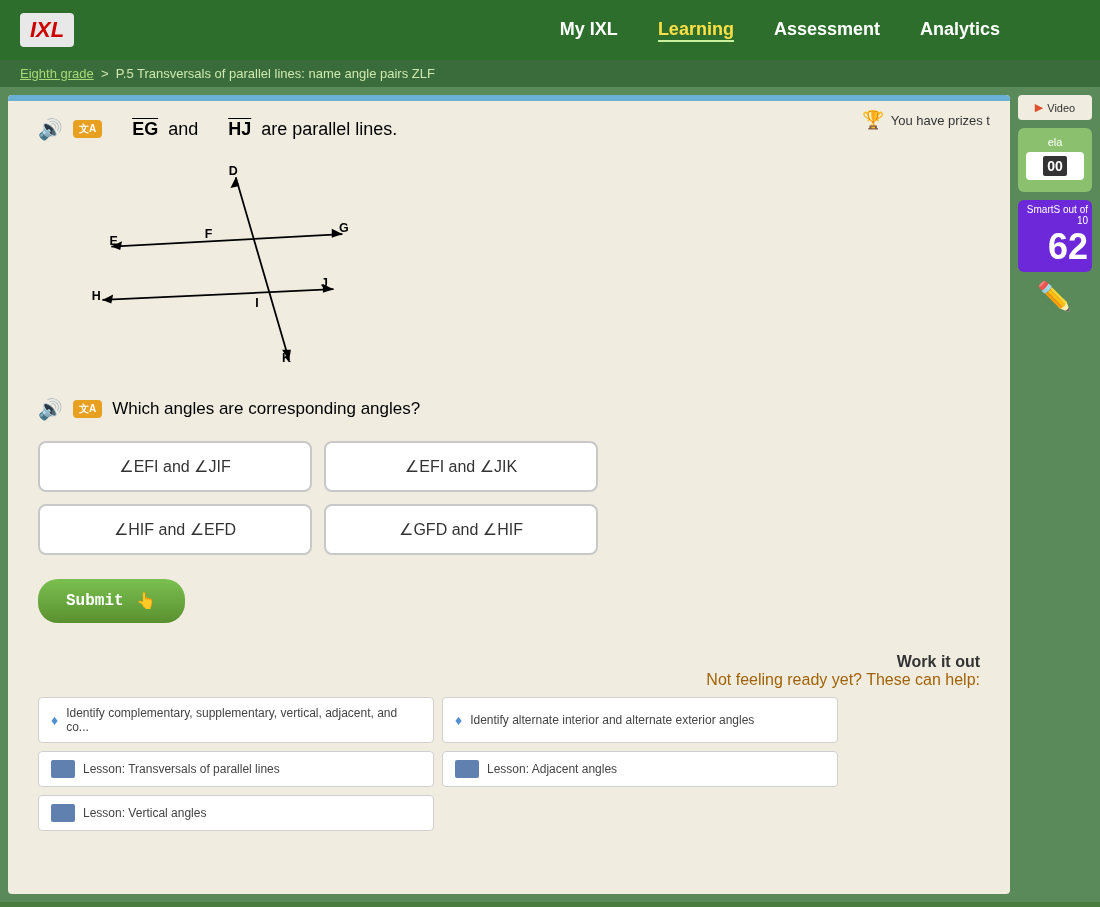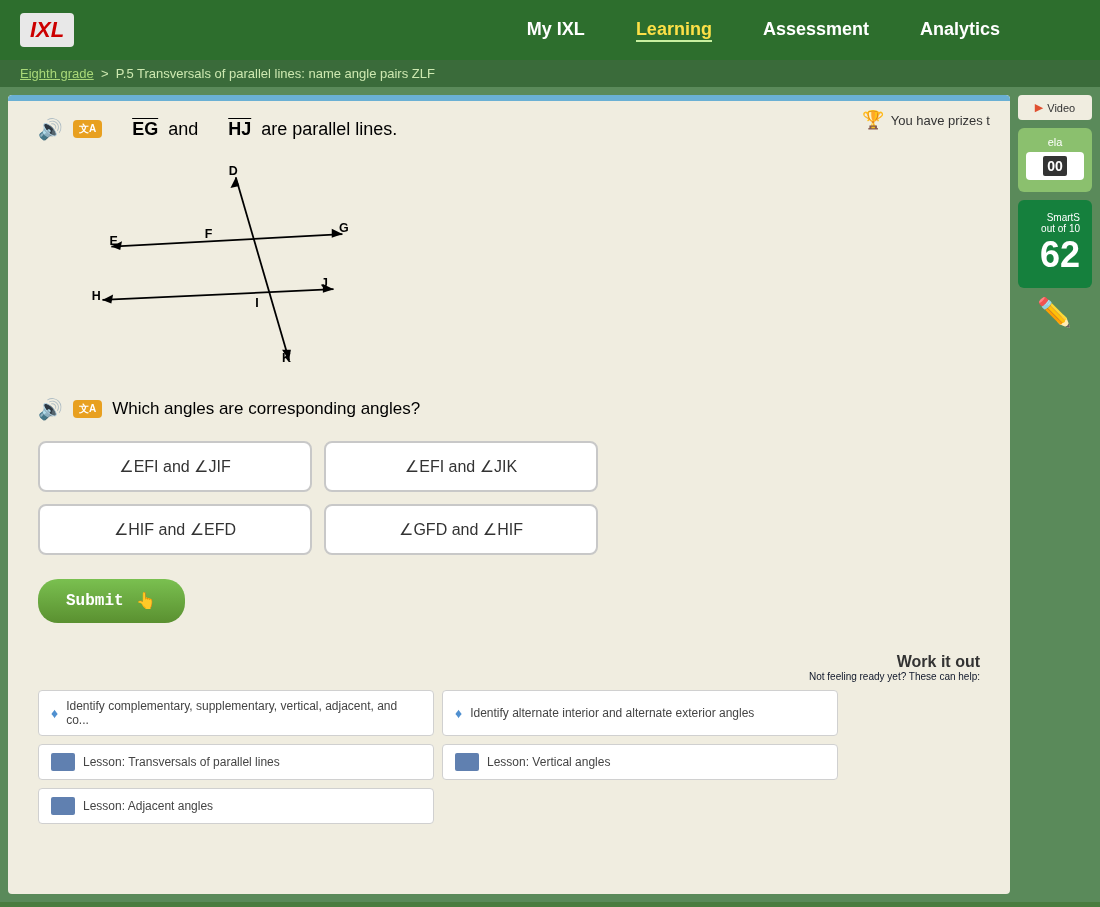--- a/index.html
+++ b/index.html
@@ -18,21 +18,21 @@
       background: #e8e8e8;
       color: #c00;
       font-weight: 900;
       font-size: 22px;
       padding: 4px 10px;
       border-radius: 4px;
       font-style: italic;
     }
     .nav-links {
       display: flex;
-      gap: 51px;
+      gap: 40px;
       margin-left: auto;
       margin-right: 80px;
     }
     .nav-link {
       color: white;
       font-size: 18px;
       font-weight: bold;
       text-decoration: none;
       cursor: pointer;
     }
@@ -165,21 +165,21 @@
       margin-bottom: 30px;
       font-family: Liberation Mono, monospace;
     }
 
     
     .work-it-out {
       text-align: right;
       margin-bottom: 8px;
     }
     .work-it-out-title { font-size: 16px; font-weight: bold; color: #333; }
-    .work-it-out-sub { font-size: 10px; color: #0f172a; }
+    .work-it-out-sub { font-size: 16px; color: #a16207; }
 
     
     .help-grid {
       display: grid;
       grid-template-columns: 1fr 1fr;
       gap: 8px;
       max-width: 800px;
     }
     .help-item {
       background: white;
@@ -248,23 +248,23 @@
       background: #333;
       color: white;
       font-size: 14px;
       font-weight: bold;
       padding: 2px 4px;
       border-radius: 2px;
       text-align: right;
     }
 
     .smartscore-card {
-      background: #15803d;
+      background: #6d28d9;
       border-radius: 6px;
-      padding: 12px;
+      padding: 4px;
       text-align: right;
       color: white;
     }
     .smartscore-label { font-size: 10px; }
     .smartscore-value { font-size: 36px; font-weight: bold; color: white; }
 
     .pencil-icon {
       color: #5090d0;
       font-size: 28px;
       text-align: center;
@@ -370,25 +370,25 @@
       <div class="help-item">
         <span class="diamond">♦</span>
         <span>Identify alternate interior and alternate exterior angles</span>
       </div>
       <div class="help-item">
         <span class="book-icon"></span>
         <span>Lesson: Transversals of parallel lines</span>
       </div>
       <div class="help-item">
         <span class="book-icon"></span>
-        <span>Lesson: Vertical angles</span>
+        <span>Lesson: Adjacent angles</span>
       </div>
       <div class="help-item">
         <span class="book-icon"></span>
-        <span>Lesson: Adjacent angles</span>
+        <span>Lesson: Vertical angles</span>
       </div>
     </div>
   </div>
 
   <div class="right-sidebar">
 
     <div class="video-btn">
       <span class="video-play">▶</span>
       <span>Video</span>
     </div>

